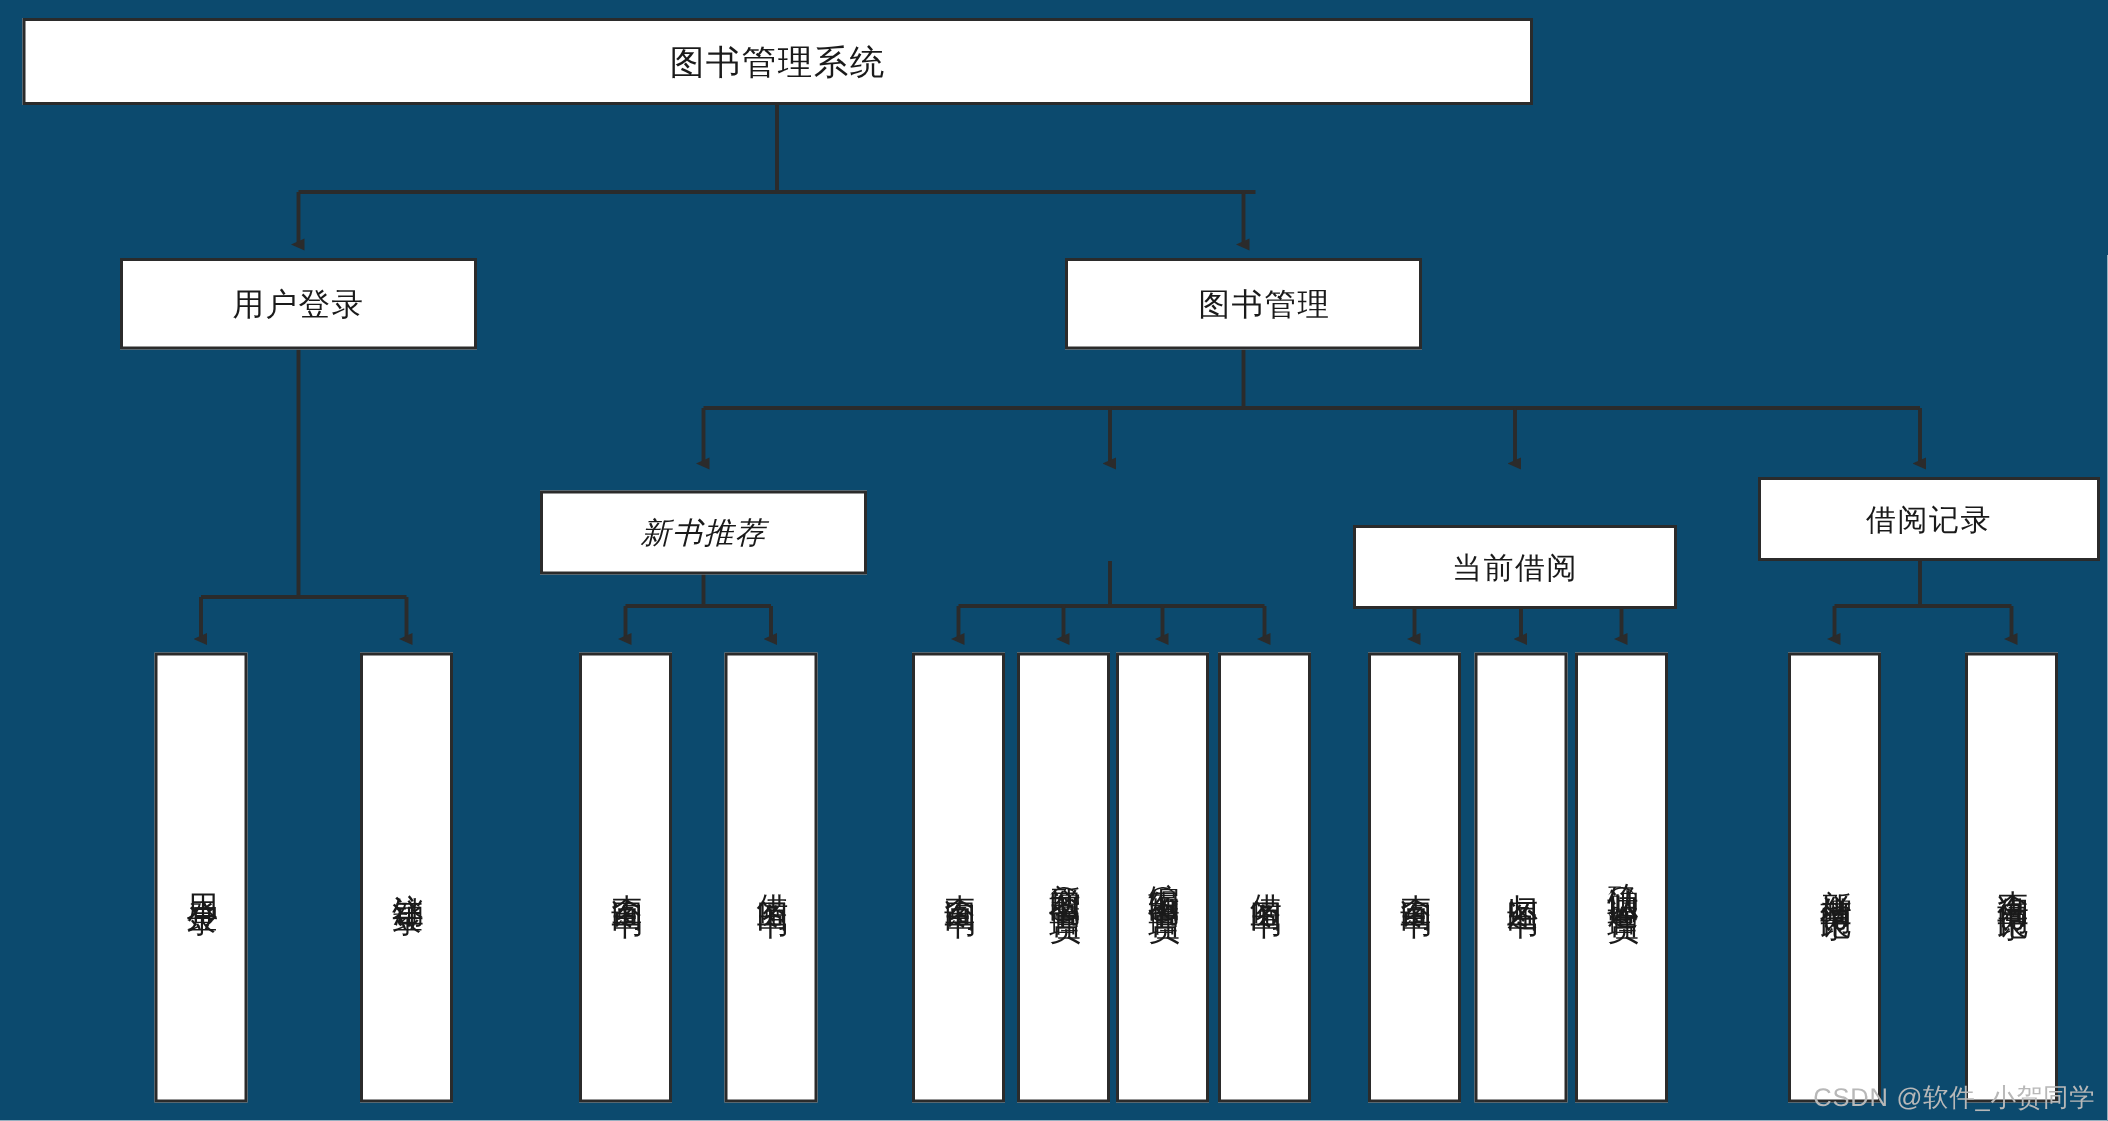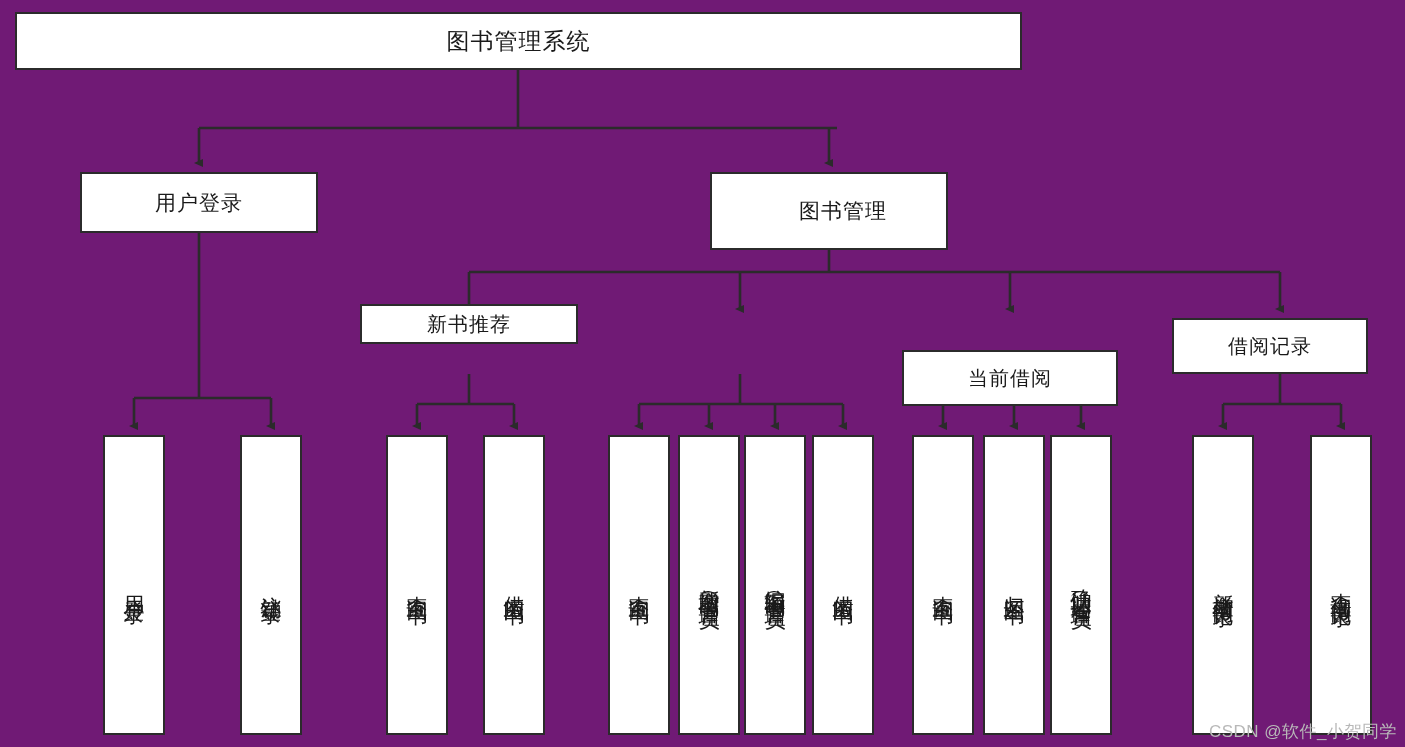--- a/index.html
+++ b/index.html
@@ -7,21 +7,21 @@
     padding: 0;
     background: #ffffff;
   }
   body {
     font-family: "Liberation Sans", "DejaVu Sans", sans-serif;
   }
   #canvas {
     position: relative;
     width: 1405px;
     height: 747px;
-    background: #701a75;
+    background: #0c4a6e;
     overflow: hidden;
   }
   #diagram-svg {
     position: absolute;
     left: 0;
     top: 0;
     width: 1405px;
     height: 747px;
   }
   .node-box {
@@ -128,31 +128,31 @@
     </g>
   </svg>
 
   <div class="node-box root" id="node-root" style="left: 15px; top: 12px; width: 1007px; height: 58px;">
     <span class="htext">图书管理系统</span>
   </div>
 
   <div class="node-box level1" id="node-l1-0" style="left: 80px; top: 172px; width: 238px; height: 61px;">
     <span class="htext">用户登录</span>
   </div>
-  <div class="node-box level1" id="node-l1-1" style="left: 710px; top: 172px; width: 238px; height: 78px; padding-left: 28px;">
+  <div class="node-box level1" id="node-l1-1" style="left: 710px; top: 172px; width: 238px; height: 61px; padding-left: 28px;">
     <span class="htext">图书管理</span>
   </div>
 
-  <div class="node-box level2" id="node-l2-0" style="left: 360px; top: 304px; width: 218px; height: 40px;">
+  <div class="node-box level2" id="node-l2-0" style="left: 360px; top: 327px; width: 218px; height: 56px; font-style: italic;">
     <span class="htext">新书推荐</span>
   </div>
   <div class="node-box level2" id="node-l2-2" style="left: 902px; top: 318px; width: 216px; height: 56px; margin-top: 32px;">
     <span class="htext">当前借阅</span>
   </div>
-  <div class="node-box level2" id="node-l2-3" style="left: 1172px; top: 318px; width: 196px; height: 56px;">
+  <div class="node-box level2" id="node-l2-3" style="left: 1172px; top: 318px; width: 228px; height: 56px;">
     <span class="htext">借阅记录</span>
   </div>
 
   <div class="node-box leaf" id="node-leaf-0" style="left: 103px; top: 435px; width: 62px; height: 300px;">
     <span class="vtext">用户登录</span>
   </div>
   <div class="node-box leaf" id="node-leaf-1" style="left: 240px; top: 435px; width: 62px; height: 300px;">
     <span class="vtext">注销登录</span>
   </div>
   <div class="node-box leaf" id="node-leaf-2" style="left: 386px; top: 435px; width: 62px; height: 300px;">

